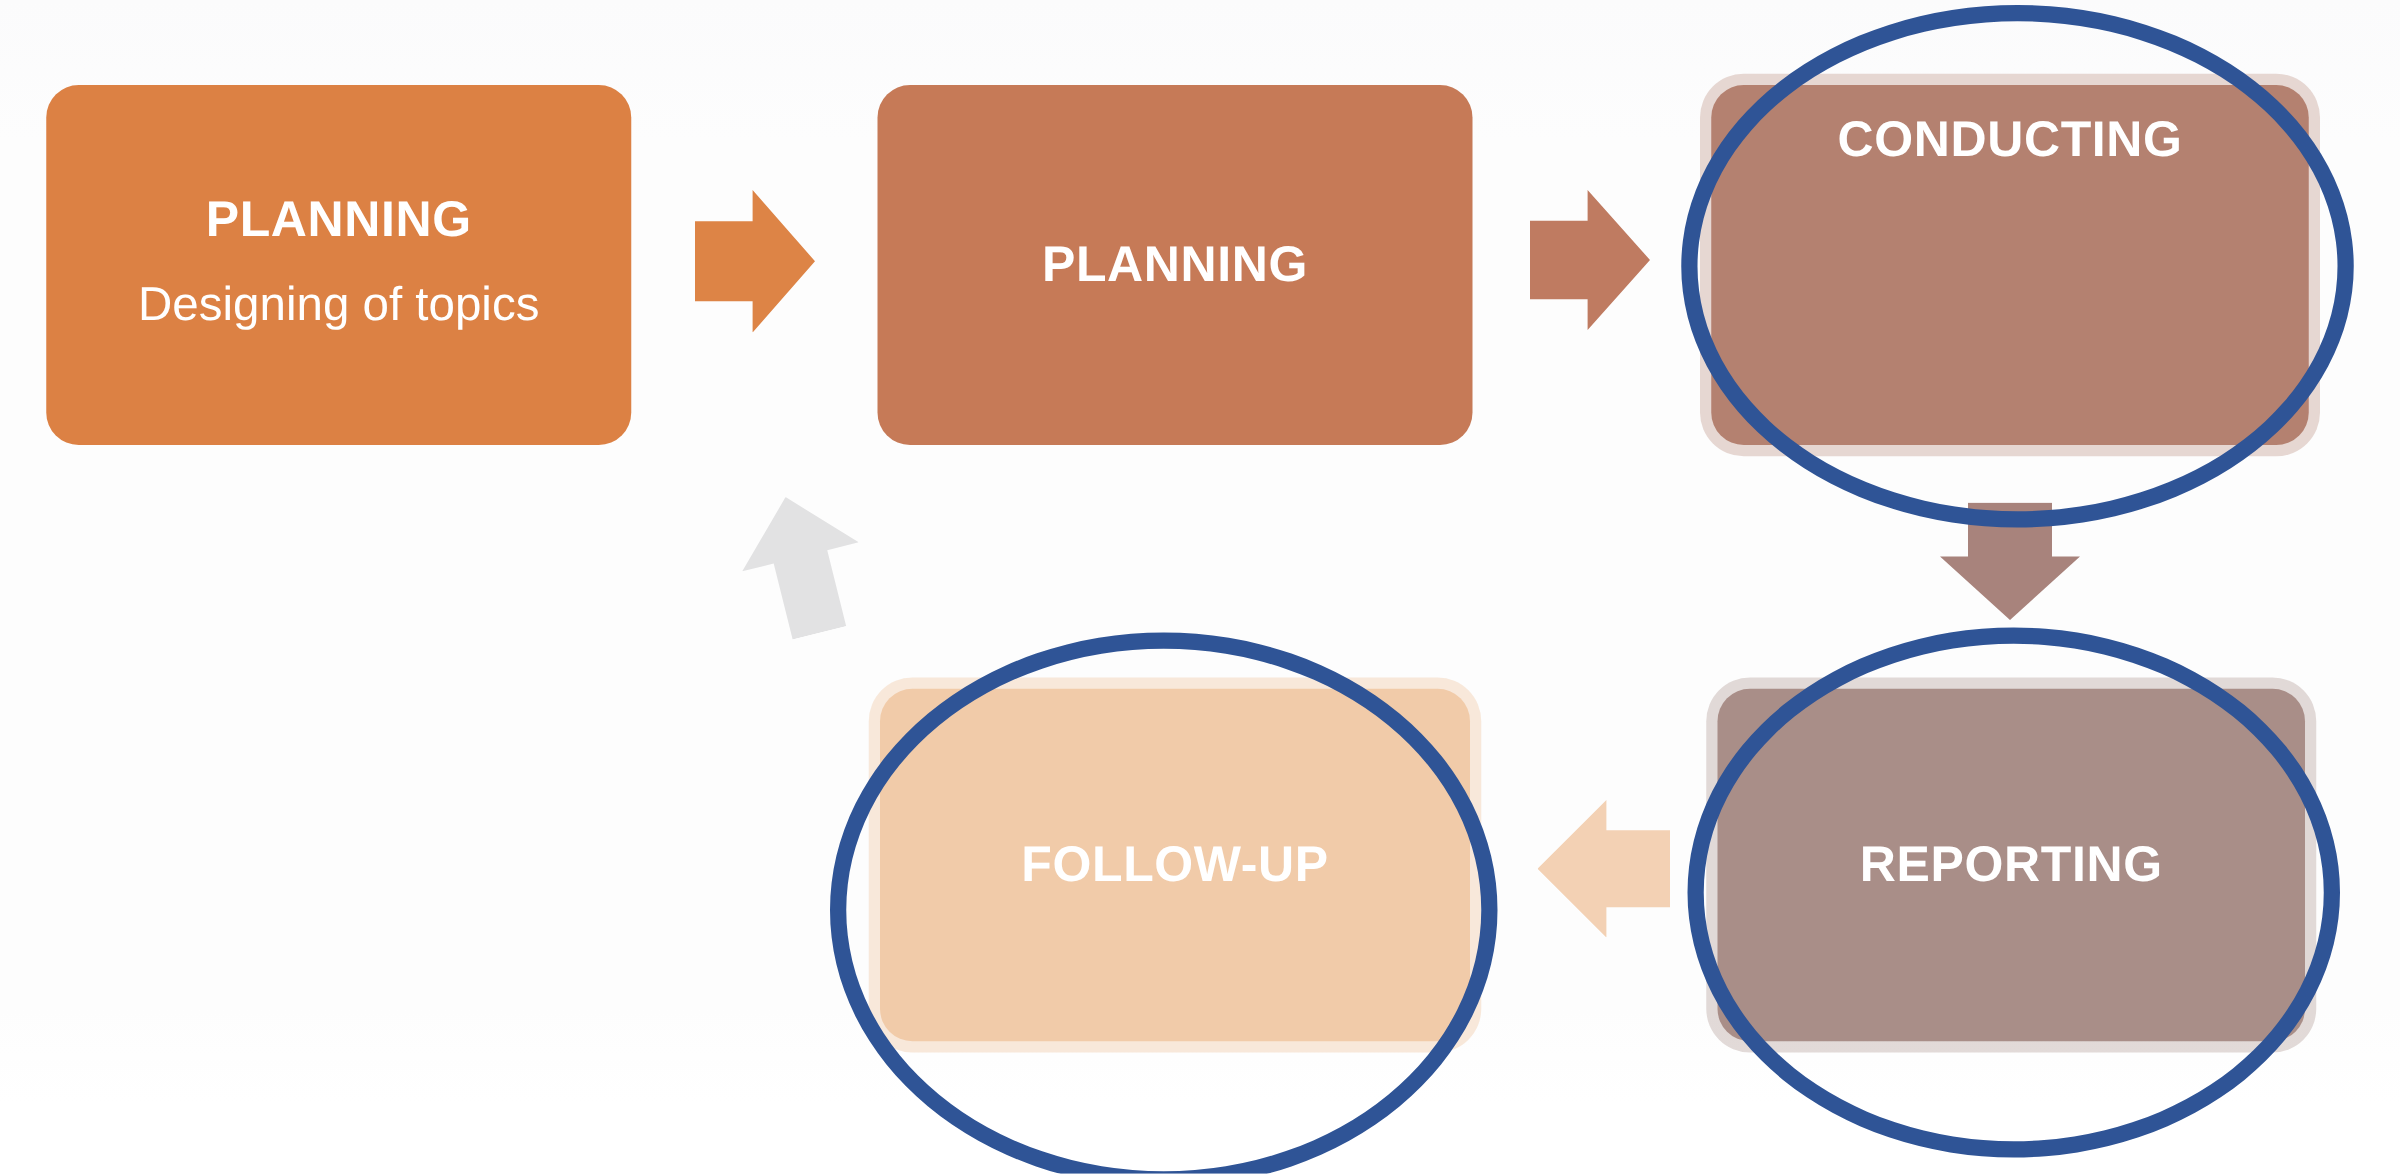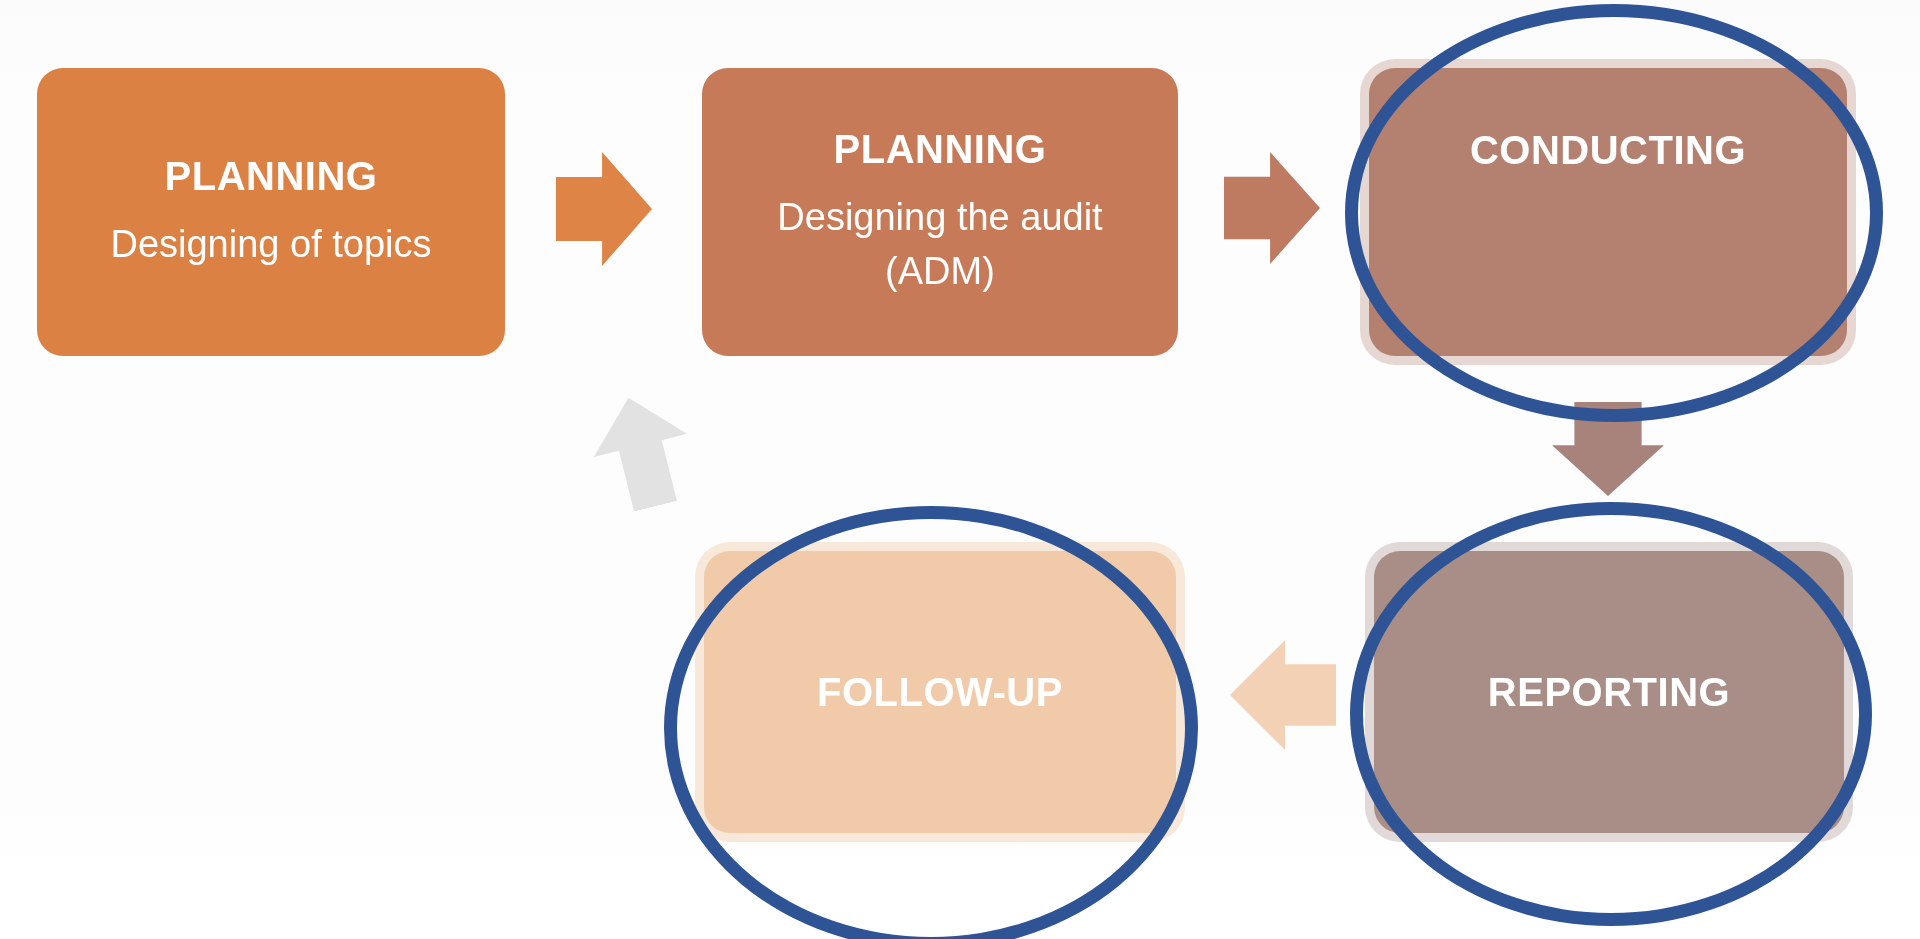--- a/index.html
+++ b/index.html
@@ -21,21 +21,21 @@
   .box .title{
     font-weight:700;font-size:40px;letter-spacing:.5px;line-height:1.2;
   }
   .box .subtitle{
     font-weight:400;font-size:38px;line-height:1.42;
     max-width:430px;margin-top:18px;
   }
   .box1{left:37px;top:68px;width:468px;height:288px;}
   .box2{left:702px;top:68px;width:476px;height:288px;}
   .box3{left:1369px;top:68px;width:478px;height:288px;
-        justify-content:flex-start;padding-top:58px;box-sizing:border-box;
+        justify-content:flex-start;padding-top:20px;box-sizing:border-box;
         box-shadow:0 0 0 9px rgba(180,129,112,.30);}
   .box4{left:1374px;top:551px;width:470px;height:282px;
         box-shadow:0 0 0 9px rgba(169,142,136,.32);}
   .box5{left:704px;top:551px;width:472px;height:282px;
         box-shadow:0 0 0 9px rgba(241,203,169,.42);}
   
   .arrow{position:absolute;z-index:1;}
   .arrow.right{clip-path:polygon(0 22%,48% 22%,48% 0,100% 50%,48% 100%,48% 78%,0 78%);}
   .arrow.left {clip-path:polygon(100% 22%,52% 22%,52% 0,0 50%,52% 100%,52% 78%,100% 78%);}
   .arrow.down {clip-path:polygon(20% 0,80% 0,80% 46%,100% 46%,50% 100%,0 46%,20% 46%);}
@@ -60,21 +60,20 @@
 
 <div class="canvas">
 
   <div class="box box1" style="background-color: rgb(220, 129, 68);">
     <div class="title">PLANNING</div>
     <div class="subtitle">Designing of topics</div>
   </div>
 
   <div class="box box2" style="background-color: rgb(198, 122, 87);">
     <div class="title">PLANNING</div>
-    <div class="subtitle">Designing the audit (ADM)</div>
   </div>
 
   <div class="box box3" style="background-color: rgb(180, 129, 112);">
     <div class="title">CONDUCTING</div>
   </div>
 
   <div class="box box4" style="background-color: rgb(169, 142, 136);">
     <div class="title">REPORTING</div>
   </div>
 

